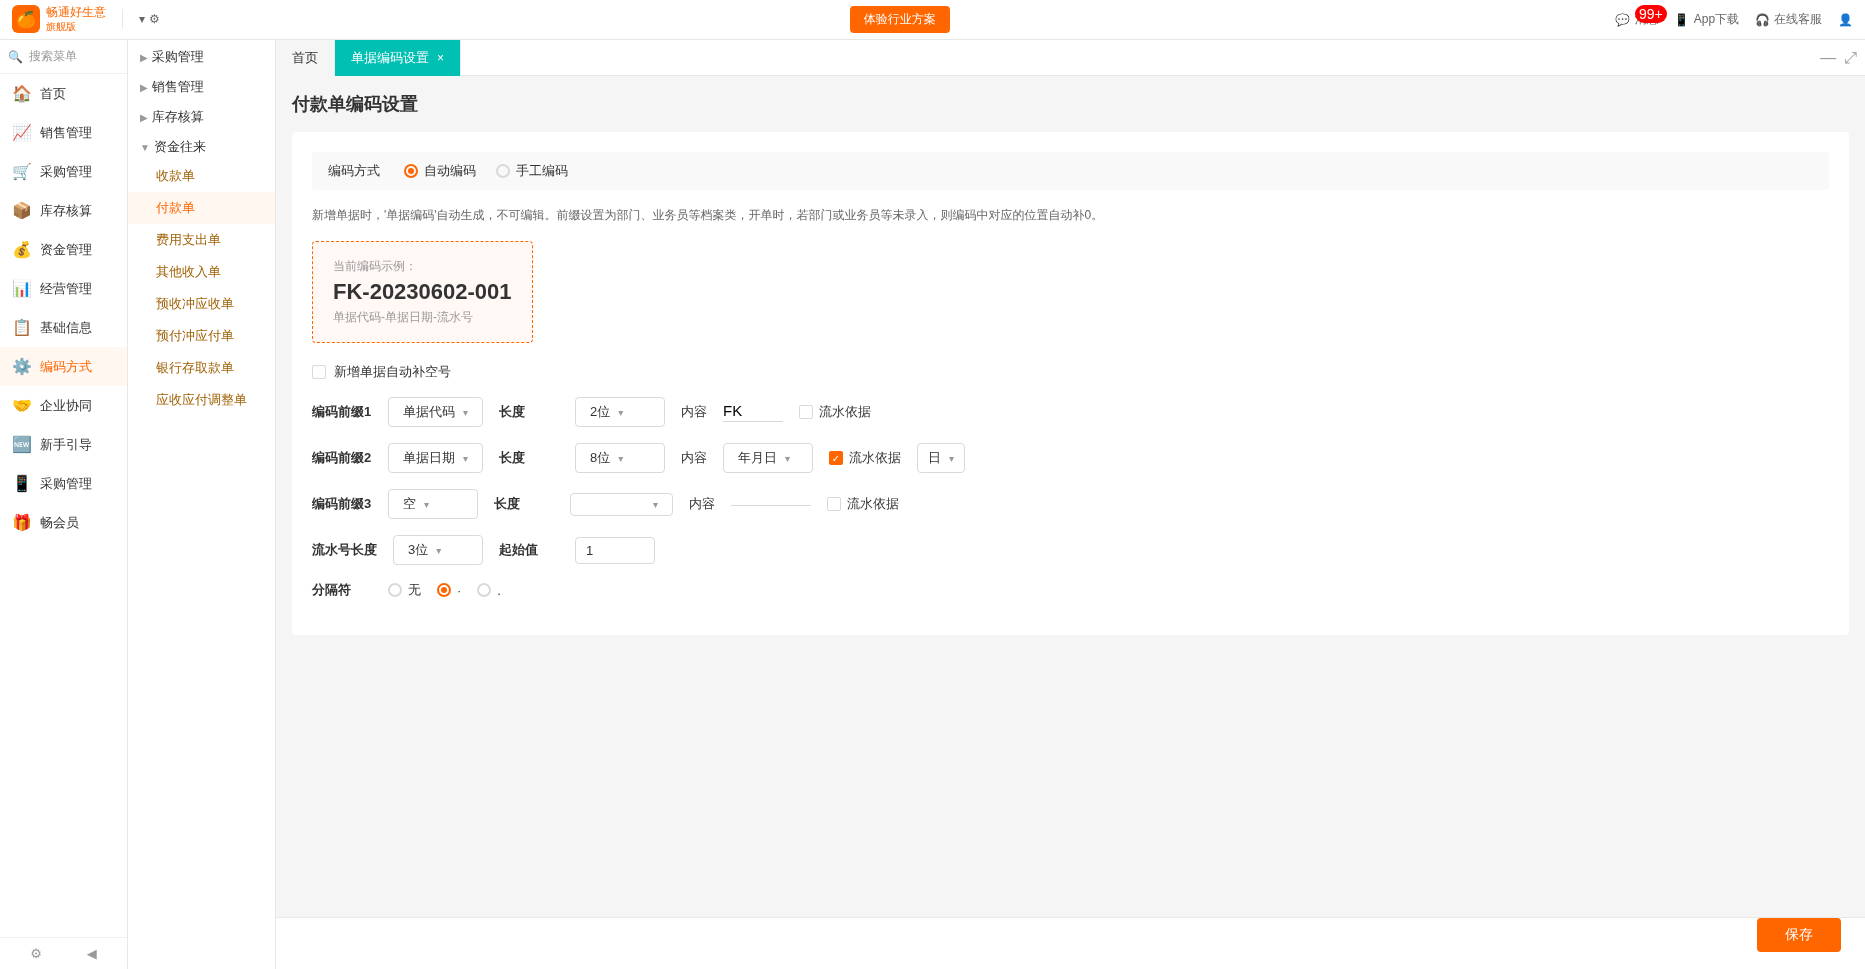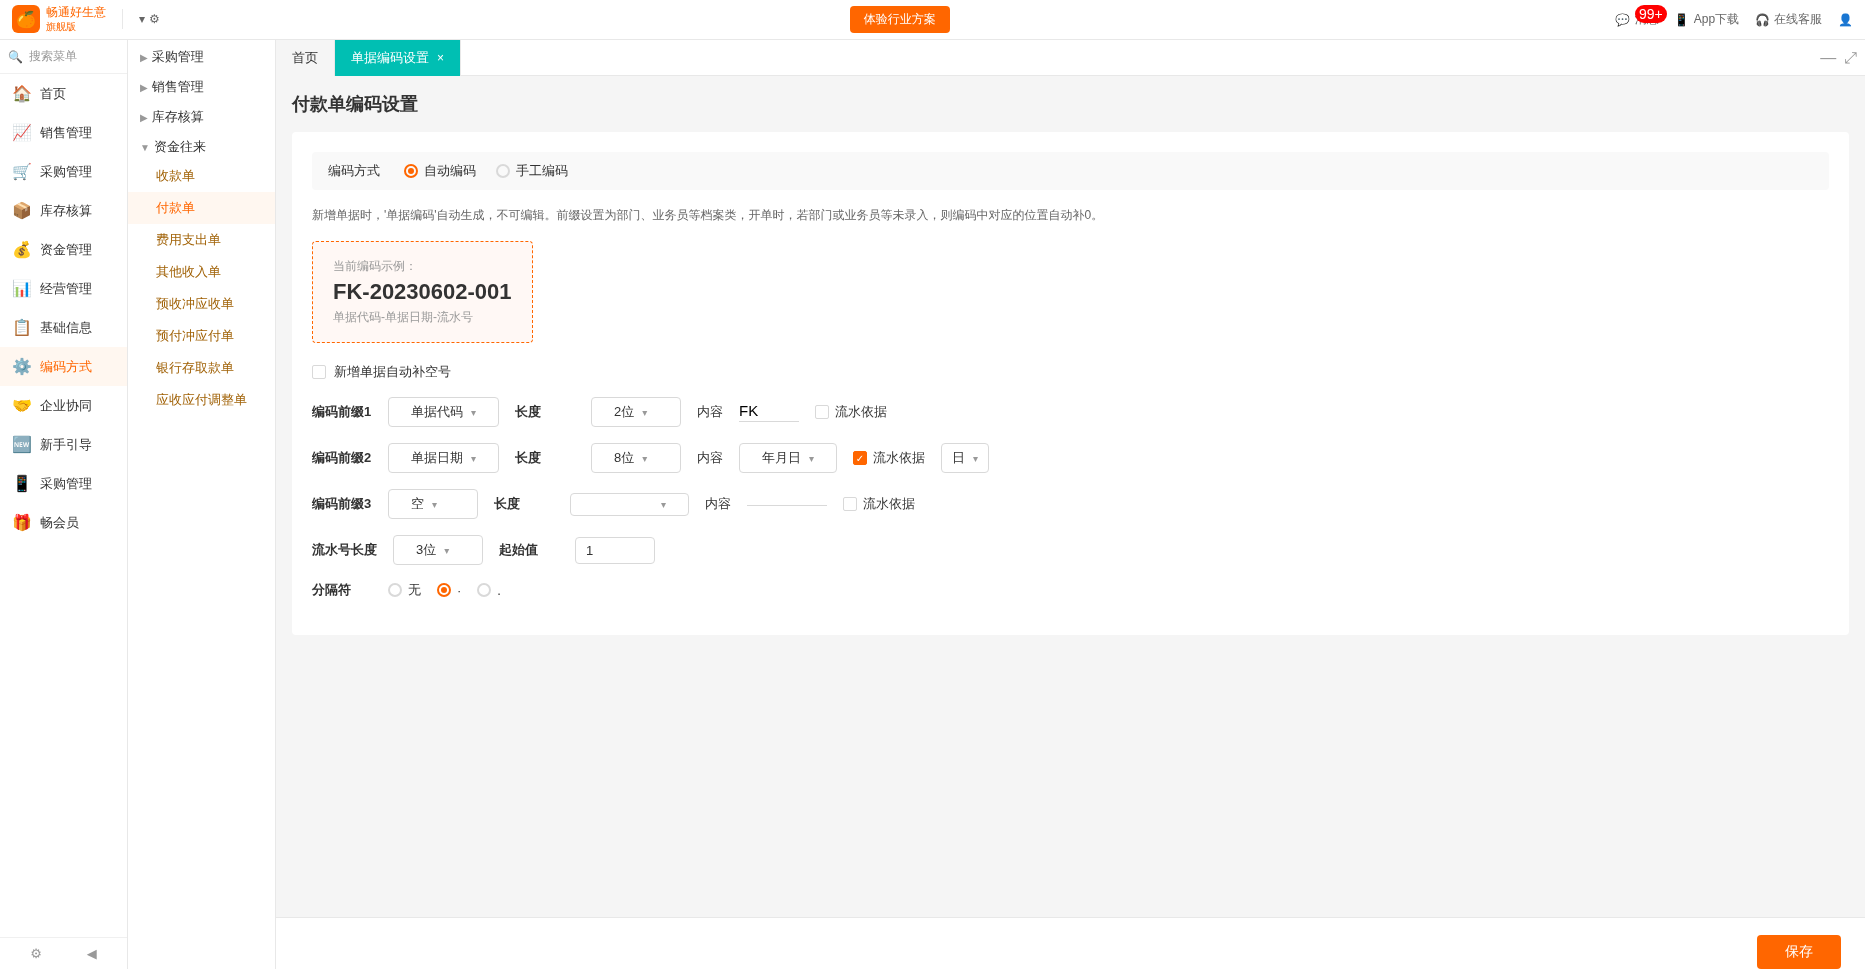--- a/index.html
+++ b/index.html
@@ -188,21 +188,21 @@
       gap: 16px;
       margin-bottom: 16px;
       flex-wrap: wrap;
     }
     .form-label { font-size: 13px; color: #333; min-width: 60px; font-weight: bold; }
     .form-select {
       display: flex;
       align-items: center;
       border: 1px solid #d9d9d9;
       border-radius: 4px;
-      padding: 5px 22px;
+      padding: 5px 14px;
       background: #fff;
       cursor: pointer;
       gap: 8px;
       min-width: 90px;
       font-size: 13px;
       color: #333;
     }
     .form-select-arrow { color: #999; font-size: 10px; }
     .form-input {
       border: 1px solid #d9d9d9;
@@ -249,21 +249,21 @@
     
     .page-footer {
       position: fixed;
       bottom: 0;
       left: 276px;
       right: 0;
       height: 52px;
       background: #fff;
       border-top: 1px solid #e8e8e8;
       display: flex;
-      align-items: flex-end;
+      align-items: flex-start;
       justify-content: flex-end;
       padding: 0 24px;
     }
     .btn-save {
       background: #f60;
       color: #fff;
       border: none;
       padding: 8px 28px;
       border-radius: 4px;
       font-size: 14px;

